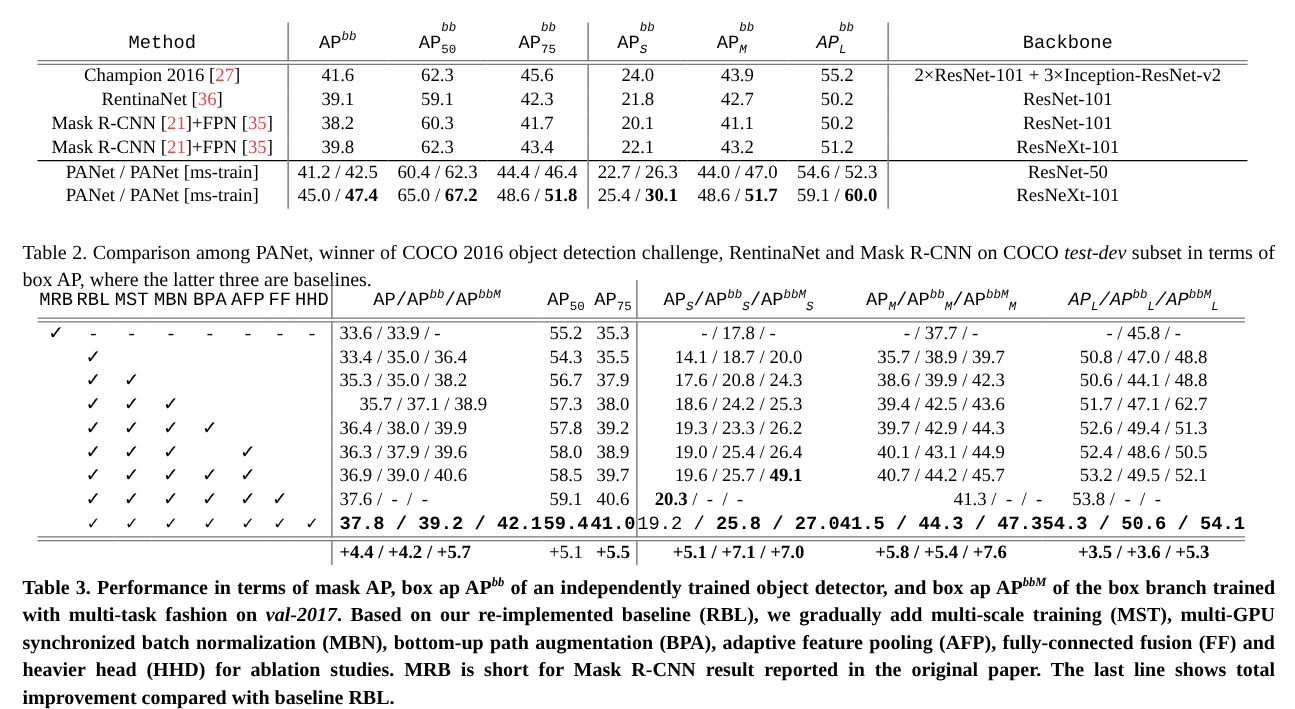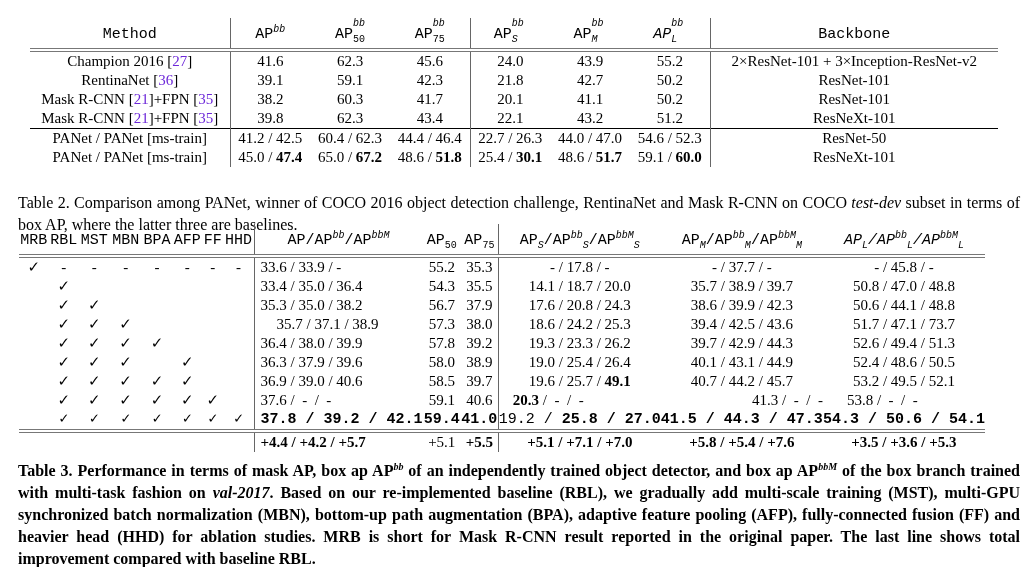--- a/index.html
+++ b/index.html
@@ -5,21 +5,21 @@
   html, body { margin: 0; padding: 0; background: #ffffff; }
   body {
     width: 1036px; height: 567px; overflow: hidden; position: relative;
     font-family: "Liberation Serif", "DejaVu Serif", serif; color: #000;
   }
   .tbl { position: absolute; border-collapse: collapse; font-size: 15px; }
   .tbl td, .tbl th { padding: 0; font-weight: normal; white-space: nowrap; text-align: center; height: 19px; line-height: 19px; }
   .tbl th { height: 26px; line-height: 26px; padding-top: 4px; }
   sup, sub { font-size: 10px; line-height: 0; }
   .it { font-style: italic; }
-  .green { color: #6d28d9; }
+  .green { color: #ef4444; }
   b { font-weight: bold; }
   .vl { border-left: 1.5px solid #666; }
   .dbl-bot { border-bottom: 4px double #777; font-family: Liberation Mono, monospace; }
   .sep-top { border-top: 1.5px solid #000; }
   .caption {
     position: absolute; left: 18px; width: 1002px;
     font-size: 16px; line-height: 22px; text-align: justify;
   }
 </style>
 </head>
@@ -107,21 +107,21 @@
     <td>59.1 / <b>60.0</b></td>
     <td class="vl">ResNeXt-101</td>
   </tr>
 </tbody>
   </table>
 
 <div class="caption" style="top:172px;margin-top:20px;">
   <span>Table 2. Comparison among PANet, winner of COCO 2016 object detection challenge, RentinaNet and Mask R-CNN on COCO </span><span class="it">test-dev</span><span> subset in terms of box AP, where the latter three are baselines.</span>
 </div>
 
-<table class="tbl" style="left:19px; top:224px; width:966px;">
+<table class="tbl" style="left:30px; top:224px; width:966px;">
   <colgroup>
     <col style="width:38px">
       <col style="width:40px">
       <col style="width:44px">
       <col style="width:46px">
     <col style="width:44px">
       <col style="width:38px">
       <col style="width:32px">
       <col style="width:40px">
     <col style="width:122px">
@@ -204,21 +204,21 @@
         <td>✓</td>
         <td></td>
         <td></td>
         <td></td>
         <td></td>
     <td class="vl" style="text-align:left;padding-left:22px">35.7 / 37.1 / 38.9</td>
         <td>57.3</td>
         <td>38.0</td>
     <td class="vl">18.6 / 24.2 / 25.3</td>
         <td>39.4 / 42.5 / 43.6</td>
-        <td>51.7 / 47.1 / 73.7</td>
+        <td>51.7 / 47.1 / 62.7</td>
   </tr>
   <tr>
     <td></td>
         <td>✓</td>
         <td>✓</td>
         <td>✓</td>
         <td>✓</td>
         <td></td>
         <td></td>
         <td></td>

